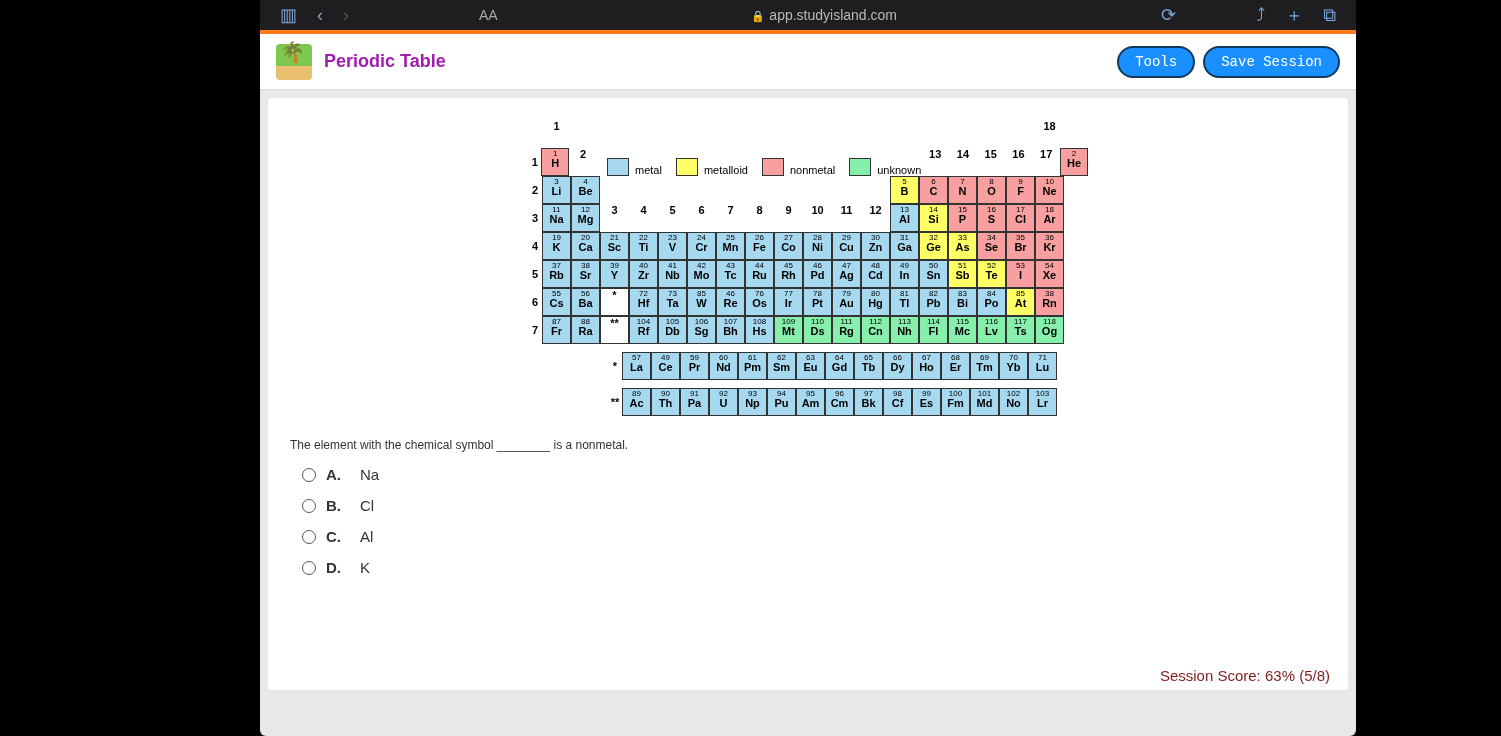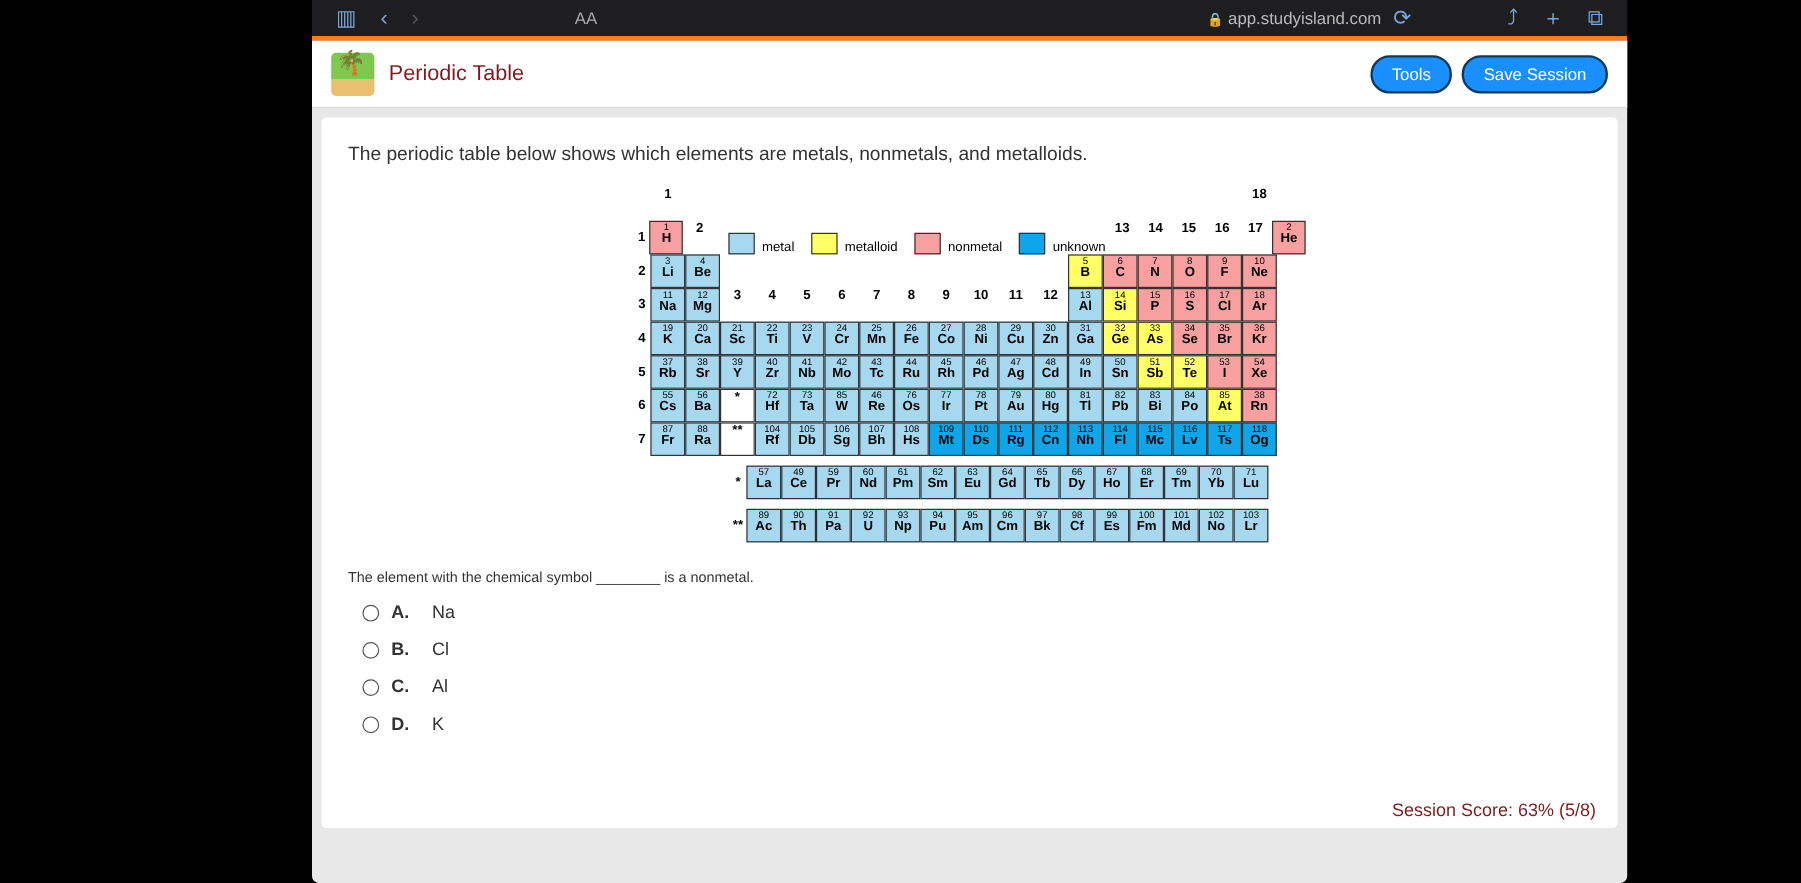--- a/index.html
+++ b/index.html
@@ -15,21 +15,21 @@
     height: 30px;
     background: #1e1e20;
     display: flex;
     align-items: center;
     color: #aaa;
     font-size: 14px;
     padding: 0 10px;
     position: absolute;
     top: 0; left: 260px; right: 145px;
   }
-  .browser-bar .url { flex: 1; text-align: right; color: #bbb; }
+  .browser-bar .url { flex: 1; text-align: center; color: #bbb; }
   .browser-bar .icon { margin: 0 10px; color: #7aa5d8; font-size: 18px; }
   .orange-bar {
     position: absolute;
     top: 30px; left: 260px; right: 145px;
     height: 4px;
     background: #ff7a1a;
   }
   .page {
     position: absolute;
     top: 34px; left: 260px; right: 145px; bottom: 0;
@@ -45,32 +45,33 @@
     border-bottom: 1px solid #ddd;
   }
   .logo-img {
     width: 36px; height: 36px;
     background: linear-gradient(#7ec850 60%, #e8c070 60%);
     border-radius: 4px;
     position: relative;
     margin-right: 12px;
   }
   .logo-img::after { content:"🌴"; position:absolute; left:4px; top:-4px; font-size:20px; }
-  .topbar h1 { font-size: 18px; color: #7f1d1d; font-weight: 400; }
+  .topbar h1 { font-size: 18px; color: #a21caf; font-weight: 700; }
   .topbar .grow { flex: 1; }
   .pill-btn {
     background: #1a8fff;
     color: #fff;
     border: none;
     border-radius: 16px;
     padding: 6px 16px;
     font-size: 14px;
     margin-left: 8px;
     cursor: pointer;
     border: 2px solid #0f3a5c;
+    font-family: Liberation Mono, monospace;
   }
   .content {
     background: #fff;
     margin: 8px;
     border-radius: 4px;
     padding: 22px;
     height: calc(100% - 110px);
     position: relative;
     overflow: hidden;
   }
@@ -87,21 +88,21 @@
     overflow: hidden;
   }
   .pt-cell .num { font-size: 8px; display:block; }
   .pt-cell .sym { font-size: 11px; font-weight: bold; display:block; }
   .pt-gap { width: 29px; height: 28px; }
   .pt-rowlabel { width: 14px; font-size:11px; font-weight:bold; text-align:center; line-height:28px; }
   .pt-collabel { width: 29px; font-size:11px; font-weight:bold; text-align:center; }
   .metal { background: #a6d9f0; }
   .metalloid { background: #ffff66; }
   .nonmetal { background: #f8a0a0; }
-  .unknown { background: #0ea5e9; }
+  .unknown { background: #86efac; }
   .legend-row { display:flex; align-items:flex-end; gap:4px; height:28px; font-size:11px; }
   .legend-box { width:22px; height:18px; border:1px solid #333; margin: 0 2px 0 10px; }
   .lanth-row { display:flex; margin-left: 80px; margin-top: 8px; }
   .lanth-row .mark { width:14px; font-weight:bold; text-align:center; line-height:28px; font-size:11px; }
   .question2 { font-size: 12px; color:#333; margin: 10px 0 14px 0; }
   .answers { margin-left: 12px; }
   .answer { display:flex; align-items:center; font-size:15px; color:#333; margin: 14px 0; }
   .answer .radio { width:14px; height:14px; border:1.5px solid #555; border-radius:50%; margin-right:10px; }
   .answer .letter { font-weight:bold; margin-right:14px; width:20px; }
   .session-score {
@@ -132,21 +133,20 @@
 <div class="page">
   <div class="topbar">
     <div class="logo-img"></div>
     <h1>Periodic Table</h1>
     <div class="grow"></div>
     <button class="pill-btn">Tools</button>
     <button class="pill-btn">Save Session</button>
   </div>
 
   <div class="content">
-    <div class="prompt">The periodic table below shows which elements are metals, nonmetals, and metalloids.</div>
 
     <div class="ptable-wrap" id="ptable">
         <div class="pt-row">
           <div class="pt-rowlabel"></div>
           <div class="pt-collabel">1</div>
           <div class="pt-gap"></div>
           <div class="pt-gap"></div>
           <div class="pt-gap"></div>
           <div class="pt-gap"></div>
           <div class="pt-gap"></div>

